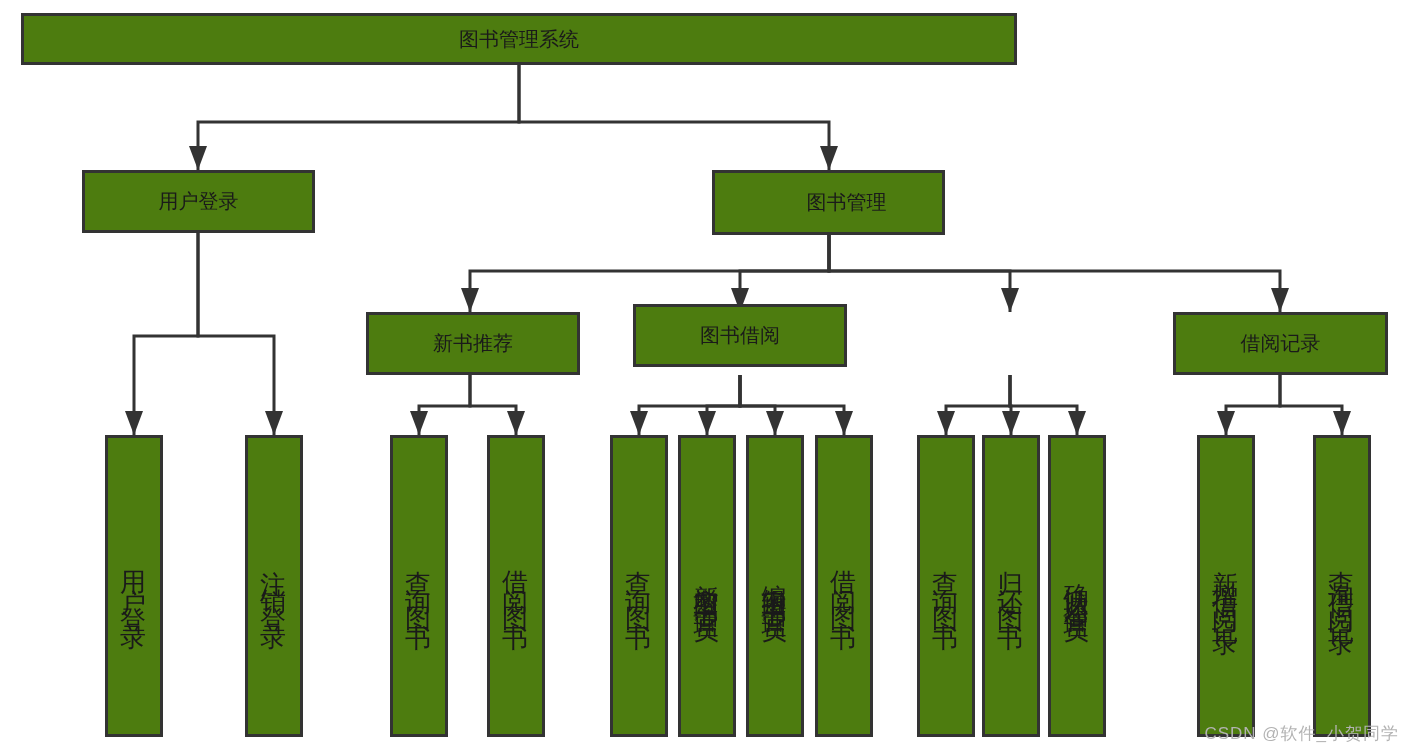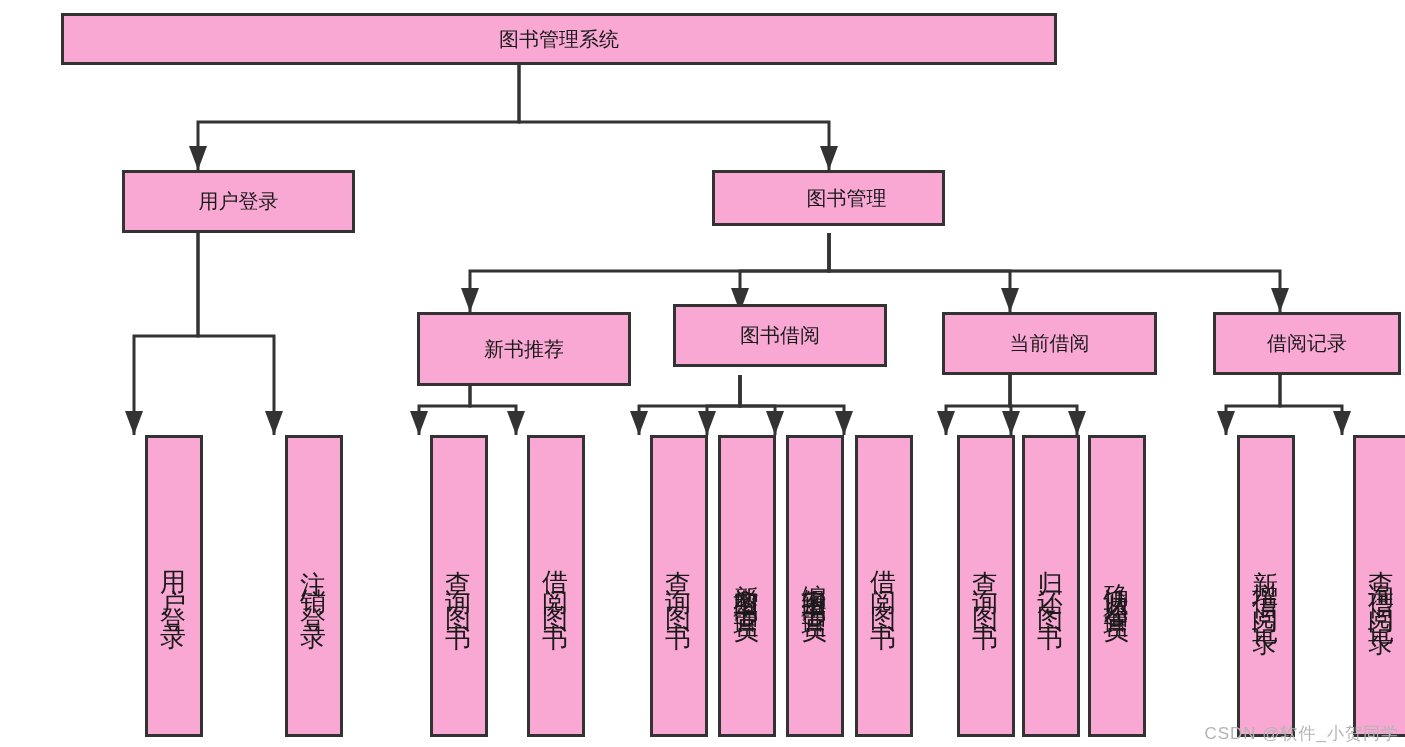--- a/index.html
+++ b/index.html
@@ -5,22 +5,22 @@
   html,body{margin:0;padding:0;background:#fff;}
   .canvas{
     position:relative;width:1405px;height:747px;background:var(--background,#fff);
     font-family:"Liberation Sans",sans-serif;overflow:hidden;
   }
   .connectors{position:absolute;left:0;top:0;width:1405px;height:747px;z-index:1;}
   .connectors path.edge{fill:none;stroke:var(--line,#333);stroke-width:3;}
   .connectors .arrowhead{fill:var(--line,#333);}
   .node{
     position:absolute;box-sizing:border-box;border:3px solid var(--line,#333);
-    background:#f9a8d4;display:flex;align-items:center;justify-content:center;
-    color:var(--text,#1a1a1a);font-size:20px;z-index:2;white-space:nowrap;margin-left:40px;
+    background:#4d7c0f;display:flex;align-items:center;justify-content:center;
+    color:var(--text,#1a1a1a);font-size:20px;z-index:2;white-space:nowrap;
   }
   .node.vertical{
     writing-mode:vertical-rl;text-orientation:mixed;white-space:normal;
   }
   .v4{font-size:26px;letter-spacing:18px;}
   .v6{font-size:26px;letter-spacing:12px;}
   .v9{font-size:25px;letter-spacing:5px;}
   .watermark{
     position:absolute;right:6px;bottom:2px;z-index:5;
     color:var(--watermark,#b3b3b3);font-size:17px;letter-spacing:1px;
@@ -61,26 +61,25 @@
     <path class="edge" d="M1010,375 V406 H1011 V435" marker-end="url(#arrow)"></path>
     <path class="edge" d="M1010,375 V406 H1077 V435" marker-end="url(#arrow)"></path>
 
     <path class="edge" d="M1280,375 V406 H1226 V435" marker-end="url(#arrow)"></path>
     <path class="edge" d="M1280,375 V406 H1342 V435" marker-end="url(#arrow)"></path>
   </svg>
 
   <div class="node" style="left:21px;top:13px;width:996px;height:52px;">图书管理系统</div>
 
   <div class="node" style="left:82px;top:170px;width:233px;height:63px;">用户登录</div>
-  <div class="node" style="left:672px;top:170px;width:233px;height:56px;padding-left:36px;">图书管理</div>
+  <div class="node" style="left:712px;top:170px;width:233px;height:65px;padding-left:36px;">图书管理</div>
 
-  <div class="node" style="left:377px;top:312px;width:214px;height:74px;">新书推荐</div>
+  <div class="node" style="left:366px;top:312px;width:214px;height:63px;">新书推荐</div>
   <div class="node" style="left:633px;top:304px;width:214px;height:63px;">图书借阅</div>
-  <div class="node" style="left:902px;top:312px;width:215px;height:63px;">当前借阅</div>
-  <div class="node" style="left:1173px;top:312px;width:188px;height:63px;">借阅记录</div>
+  <div class="node" style="left:1173px;top:312px;width:215px;height:63px;">借阅记录</div>
 
   <div class="node vertical v4" style="left:105px;top:435px;width:58px;height:302px;">用户登录</div>
   <div class="node vertical v4" style="left:245px;top:435px;width:58px;height:302px;">注销登录</div>
 
   <div class="node vertical v4" style="left:390px;top:435px;width:58px;height:302px;">查询图书</div>
   <div class="node vertical v4" style="left:487px;top:435px;width:58px;height:302px;">借阅图书</div>
 
   <div class="node vertical v4" style="left:610px;top:435px;width:58px;height:302px;">查询图书</div>
   <div class="node vertical v9" style="left:678px;top:435px;width:58px;height:302px;">新增图书（管理员）</div>
   <div class="node vertical v9" style="left:746px;top:435px;width:58px;height:302px;">编辑图书（管理员）</div>

